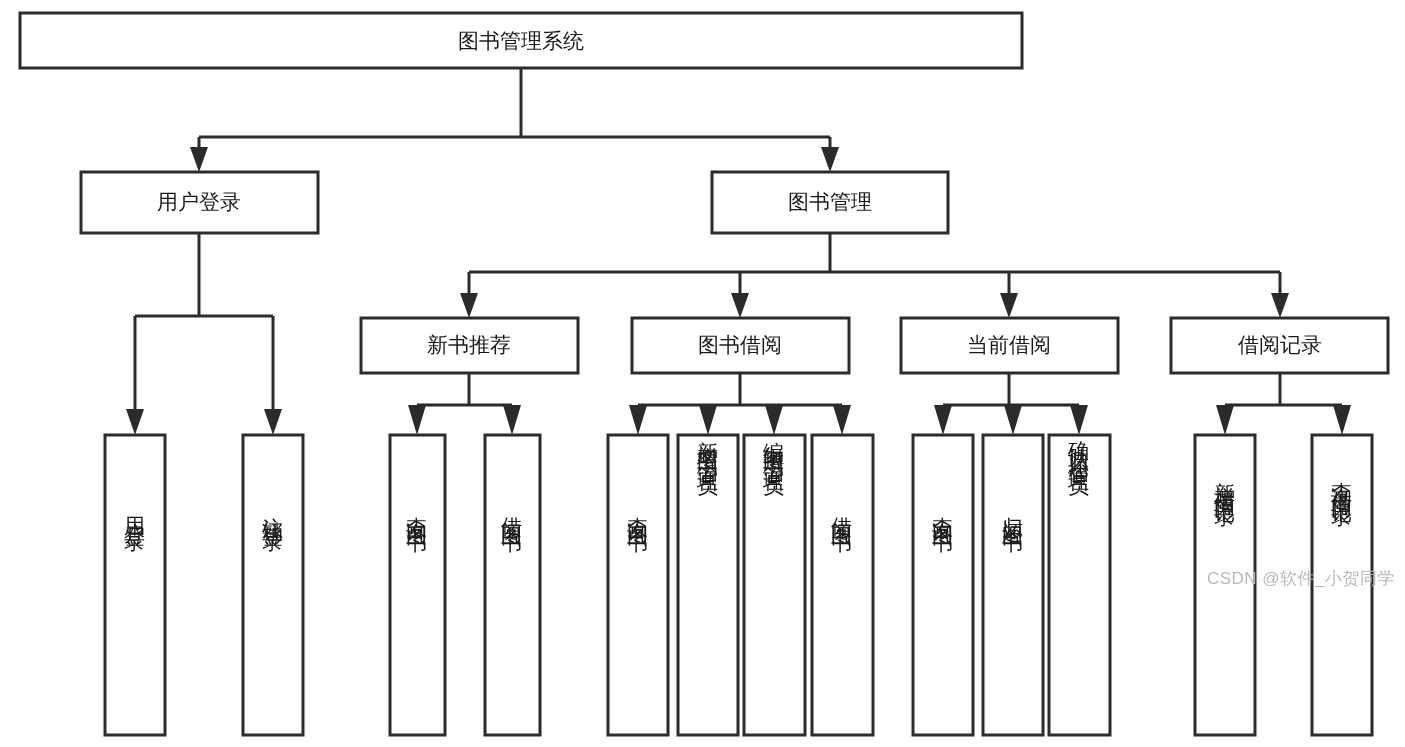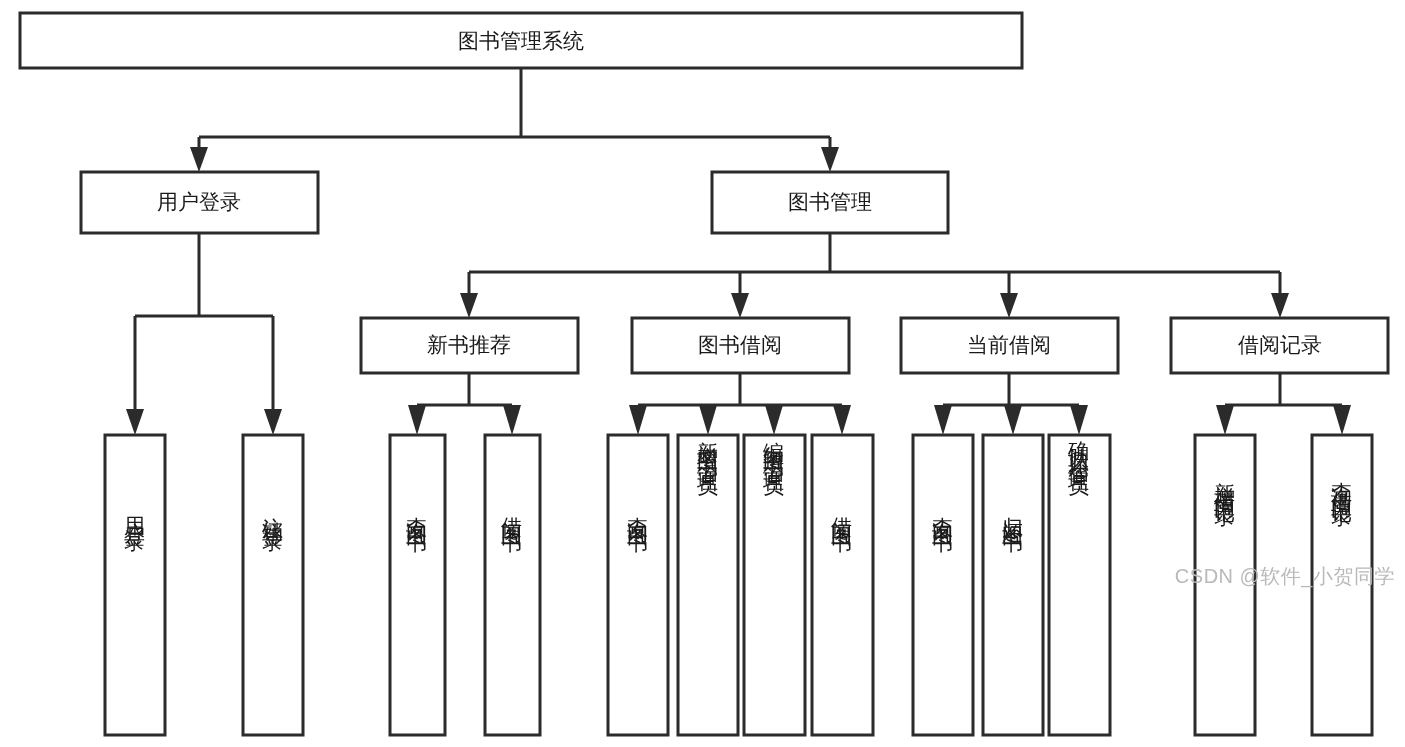--- a/index.html
+++ b/index.html
@@ -57,21 +57,21 @@
     text-anchor: middle;
     writing-mode: vertical-rl;
     glyph-orientation-vertical: 0;
     letter-spacing: 5px;
   }
   .watermark {
     position: absolute;
     right: 10px;
     bottom: 5px;
     font-family: "Liberation Sans", "DejaVu Sans", sans-serif;
-    font-size: 20px;
+    font-size: 17px;
     color: #b9b9b9;
     white-space: nowrap;
     pointer-events: none;
     letter-spacing: 0.5px;
   }
 </style>
 </head>
 <body>
 
 <div id="diagram-root">

